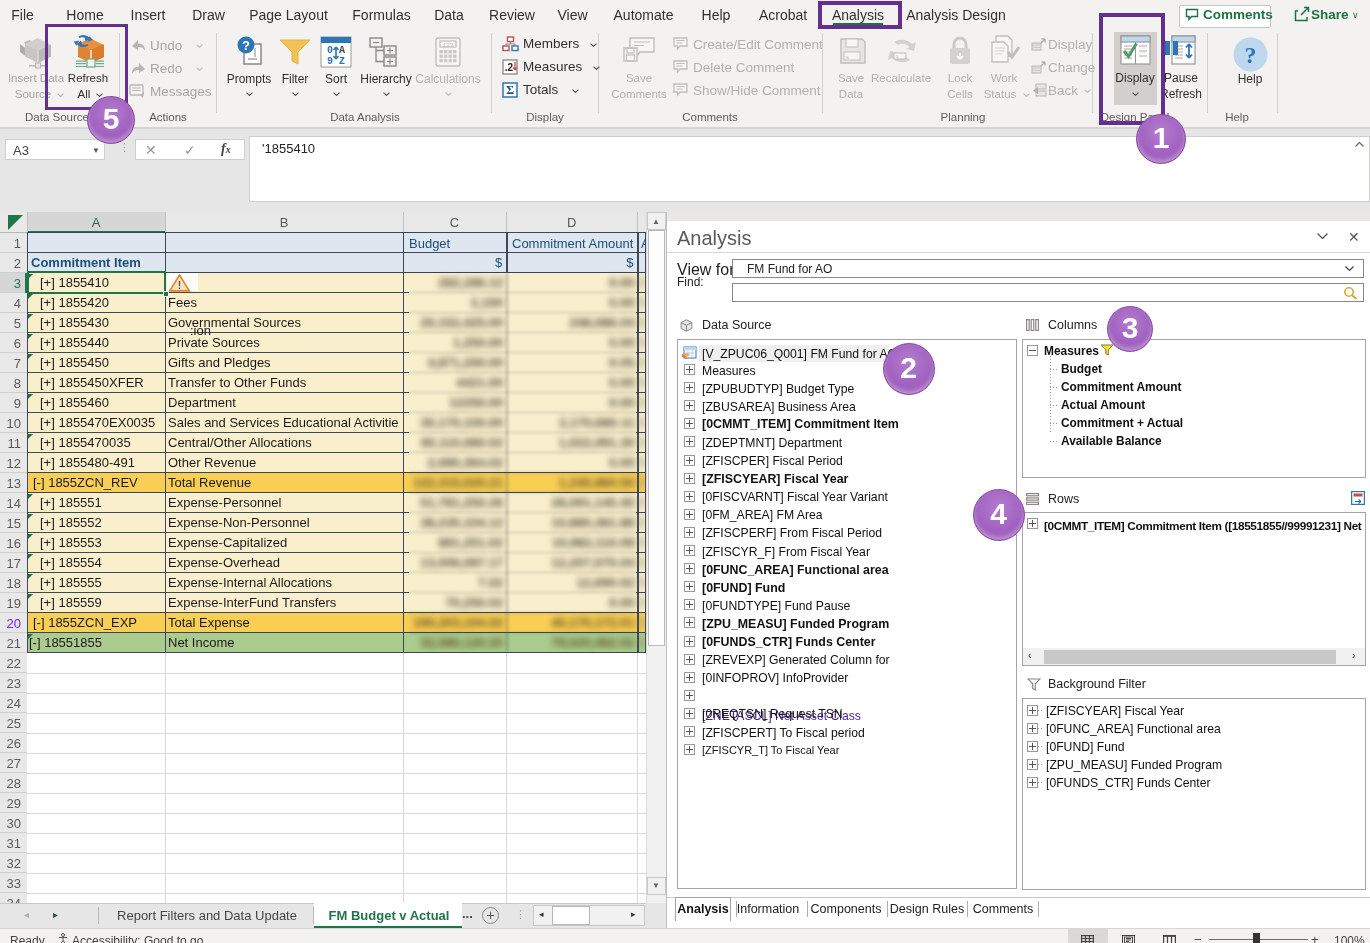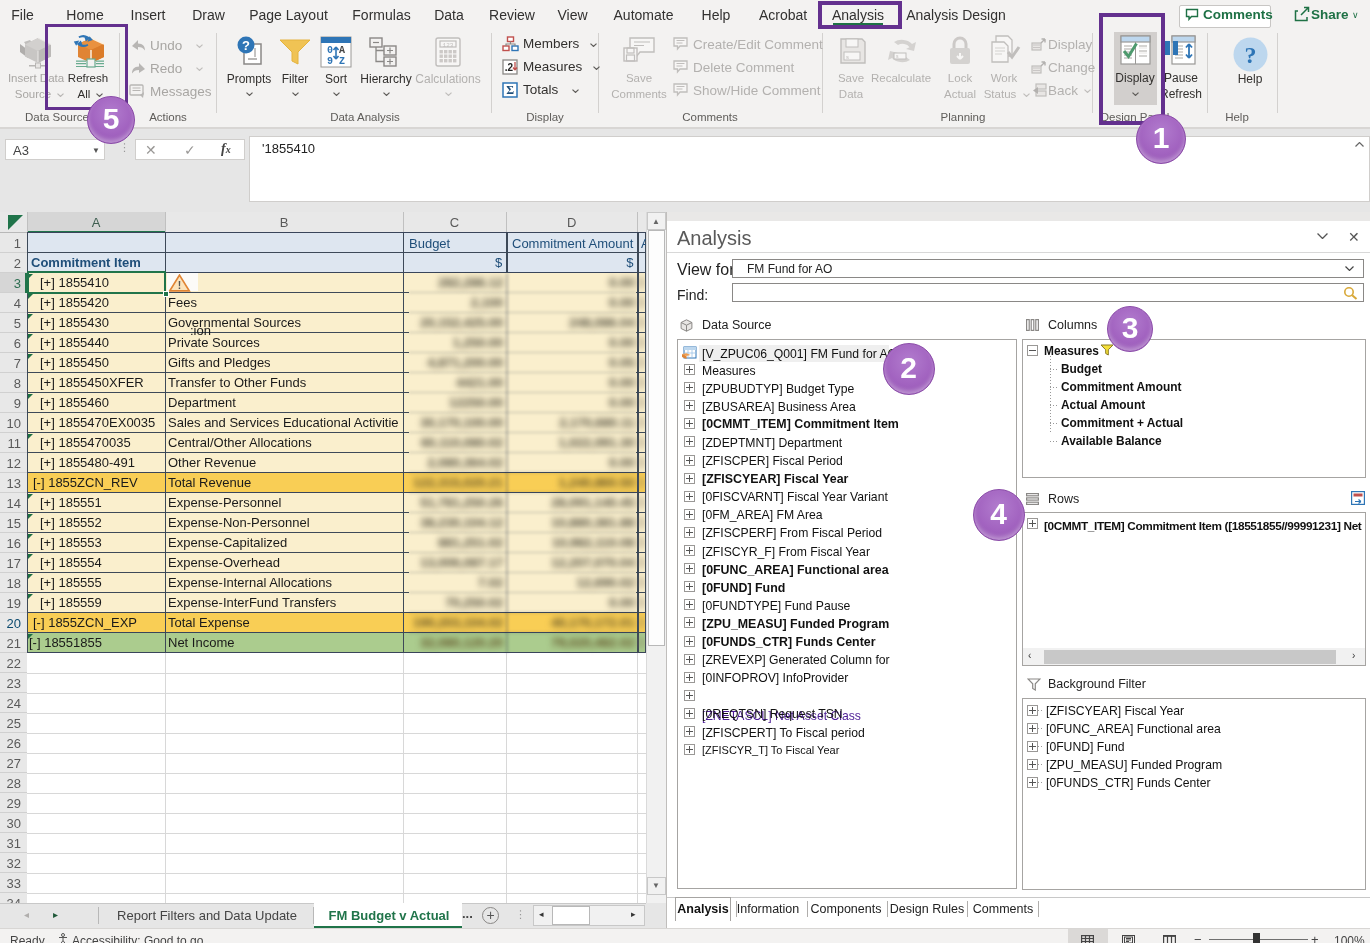--- a/index.html
+++ b/index.html
@@ -248,21 +248,21 @@
 <rect x="8" y="17" width="12" height="6" fill="#f7f6f5" stroke="#c0bebc" stroke-width="1"></rect>
 <text x="10" y="22" font-size="5" fill="#c0bebc" font-family="Liberation Sans">s</text>
 </svg>
 <div class="rlab" style="left:901px;top:72px;color:#b3b1af;">Recalculate</div>
 <svg class="ricon" style="left:946px;top:36px;" width="28" height="30" viewBox="0 0 28 30">
 <path d="M8 12V8a6 6 0 0 1 12 0v4" fill="none" stroke="#ccc9c7" stroke-width="3"></path>
 <rect x="4" y="12" width="20" height="16" rx="2" fill="#d4d2d0"></rect>
 <path d="M14 17v6m0-6l-3 3m3-3l3 3" stroke="#f7f6f5" stroke-width="2" fill="none" transform="rotate(180 14 20)"></path>
 </svg>
 <div class="rlab" style="left:960px;top:72px;color:#b3b1af;">Lock</div>
-<div class="rlab" style="left:960px;top:88px;color:#b3b1af;">Actual</div>
+<div class="rlab" style="left:960px;top:88px;color:#b3b1af;">Cells</div>
 <svg class="ricon" style="left:988px;top:34px;" width="34" height="32" viewBox="0 0 34 32">
 <path d="M8 2h12l4 4v16H8z" fill="#f7f6f5" stroke="#c0bebc" stroke-width="1.3"></path>
 <path d="M4 8h12l4 4v16H4z" fill="#f7f6f5" stroke="#c0bebc" stroke-width="1.3"></path>
 <path d="M7 14h10M7 17h10M7 20h7" stroke="#d4d2d0" stroke-width="1.2"></path>
 <path d="M20 18l4 5 7-10" stroke="#c0bebc" stroke-width="3" fill="none"></path>
 </svg>
 <div class="rlab" style="left:1004px;top:72px;color:#b3b1af;">Work</div>
 <div class="rlab" style="left:1000px;top:88px;color:#b3b1af;">Status</div>
 <svg class="abs" style="left:1022.5px;top:93.075px;" width="7" height="4" viewBox="0 0 7 3.8500000000000005">
     <path d="M0.5 0.5L3.5 3.3500000000000005L6.5 0.5" fill="none" stroke="#c0bebc" stroke-width="1.2"></path>
@@ -390,21 +390,21 @@
 <div class="txt" style="left:21px;top:515.5px;font-size:13px;color:#5a5a5a;transform:translateX(-100%);">15</div>
 <div class="abs" style="left:0;top:532.5px;width:27px;height:20px;background:#e8e8e8;border-bottom:1px solid #d0d0d0;box-sizing:border-box;"></div>
 <div class="txt" style="left:21px;top:535.5px;font-size:13px;color:#5a5a5a;transform:translateX(-100%);">16</div>
 <div class="abs" style="left:0;top:552.5px;width:27px;height:20px;background:#e8e8e8;border-bottom:1px solid #d0d0d0;box-sizing:border-box;"></div>
 <div class="txt" style="left:21px;top:555.5px;font-size:13px;color:#5a5a5a;transform:translateX(-100%);">17</div>
 <div class="abs" style="left:0;top:572.5px;width:27px;height:20px;background:#e8e8e8;border-bottom:1px solid #d0d0d0;box-sizing:border-box;"></div>
 <div class="txt" style="left:21px;top:575.5px;font-size:13px;color:#5a5a5a;transform:translateX(-100%);">18</div>
 <div class="abs" style="left:0;top:592.5px;width:27px;height:20px;background:#e8e8e8;border-bottom:1px solid #d0d0d0;box-sizing:border-box;"></div>
 <div class="txt" style="left:21px;top:595.5px;font-size:13px;color:#5a5a5a;transform:translateX(-100%);">19</div>
 <div class="abs" style="left:0;top:612.5px;width:27px;height:20px;background:#e8e8e8;border-bottom:1px solid #d0d0d0;box-sizing:border-box;"></div>
-<div class="txt" style="left:21px;top:615.5px;font-size:13px;color:#0c4a6e;transform:translateX(-100%);text-align:center;">20</div>
+<div class="txt" style="left:21px;top:615.5px;font-size:13px;color:#6d28d9;transform:translateX(-100%);text-align:center;">20</div>
 <div class="abs" style="left:0;top:632.5px;width:27px;height:20px;background:#e8e8e8;border-bottom:1px solid #d0d0d0;box-sizing:border-box;"></div>
 <div class="txt" style="left:21px;top:635.5px;font-size:13px;color:#5a5a5a;transform:translateX(-100%);">21</div>
 <div class="abs" style="left:0;top:652.5px;width:27px;height:20px;background:#e8e8e8;border-bottom:1px solid #d0d0d0;box-sizing:border-box;"></div>
 <div class="txt" style="left:21px;top:655.5px;font-size:13px;color:#5a5a5a;transform:translateX(-100%);">22</div>
 <div class="abs" style="left:0;top:672.5px;width:27px;height:20px;background:#e8e8e8;border-bottom:1px solid #d0d0d0;box-sizing:border-box;"></div>
 <div class="txt" style="left:21px;top:675.5px;font-size:13px;color:#5a5a5a;transform:translateX(-100%);">23</div>
 <div class="abs" style="left:0;top:692.5px;width:27px;height:20px;background:#e8e8e8;border-bottom:1px solid #d0d0d0;box-sizing:border-box;"></div>
 <div class="txt" style="left:21px;top:695.5px;font-size:13px;color:#5a5a5a;transform:translateX(-100%);">24</div>
 <div class="abs" style="left:0;top:712.5px;width:27px;height:20px;background:#e8e8e8;border-bottom:1px solid #d0d0d0;box-sizing:border-box;"></div>
 <div class="txt" style="left:21px;top:715.5px;font-size:13px;color:#5a5a5a;transform:translateX(-100%);">25</div>
@@ -745,21 +745,21 @@
     <path d="M0.5 0.5L5.5 5.550000000000001L10.5 0.5" fill="none" stroke="#555" stroke-width="1.3"></path>
   </svg>
 <div class="txt" style="left:1348px;top:229px;font-size:14px;color:#555;">✕</div>
 <div class="abs" style="left:667px;top:252px;width:703px;height:1px;background:#d8d8d8;"></div>
 <div class="txt" style="left:677px;top:261px;font-size:16px;color:#222;">View for:</div>
 <div class="abs" style="left:732px;top:258.5px;width:632px;height:19px;background:#fff;border:1px solid #8a8886;box-sizing:border-box;"></div>
 <div class="txt" style="left:747px;top:261.5px;font-size:12px;color:#222;">FM Fund for AO</div>
 <svg class="abs" style="left:1344.5px;top:265.525px;" width="9" height="5" viewBox="0 0 9 4.95">
     <path d="M0.5 0.5L4.5 4.45L8.5 0.5" fill="none" stroke="#444" stroke-width="1.2"></path>
   </svg>
-<div class="txt" style="left:677px;top:287px;font-size:14px;color:#222;">Find:</div>
+<div class="txt" style="left:677px;top:275px;font-size:12px;color:#222;">Find:</div>
 <div class="abs" style="left:732px;top:283px;width:632px;height:19px;background:#fff;border:1px solid #8a8886;box-sizing:border-box;"></div>
 <svg class="abs" style="left:1343px;top:286px;" width="15" height="14" viewBox="0 0 15 14">
 <circle cx="6" cy="6" r="4.2" fill="none" stroke="#d8a838" stroke-width="1.6"></circle>
 <path d="M9.2 9.2L13.5 13" stroke="#d8a838" stroke-width="2"></path>
   </svg>
 <svg class="abs" style="left:680px;top:319px;" width="13" height="13" viewBox="0 0 13 13">
 <path d="M6.5 0.8l5.4 2.7v6L6.5 12.2 1.1 9.5v-6z" fill="#e8e6e4" stroke="#8a8886" stroke-width="1"></path>
 <path d="M1.1 3.5l5.4 2.7 5.4-2.7M6.5 6.2v6" fill="none" stroke="#8a8886" stroke-width="1"></path>
   </svg>
 <div class="txt" style="left:702px;top:318px;font-size:12.5px;color:#222;">Data Source</div>

